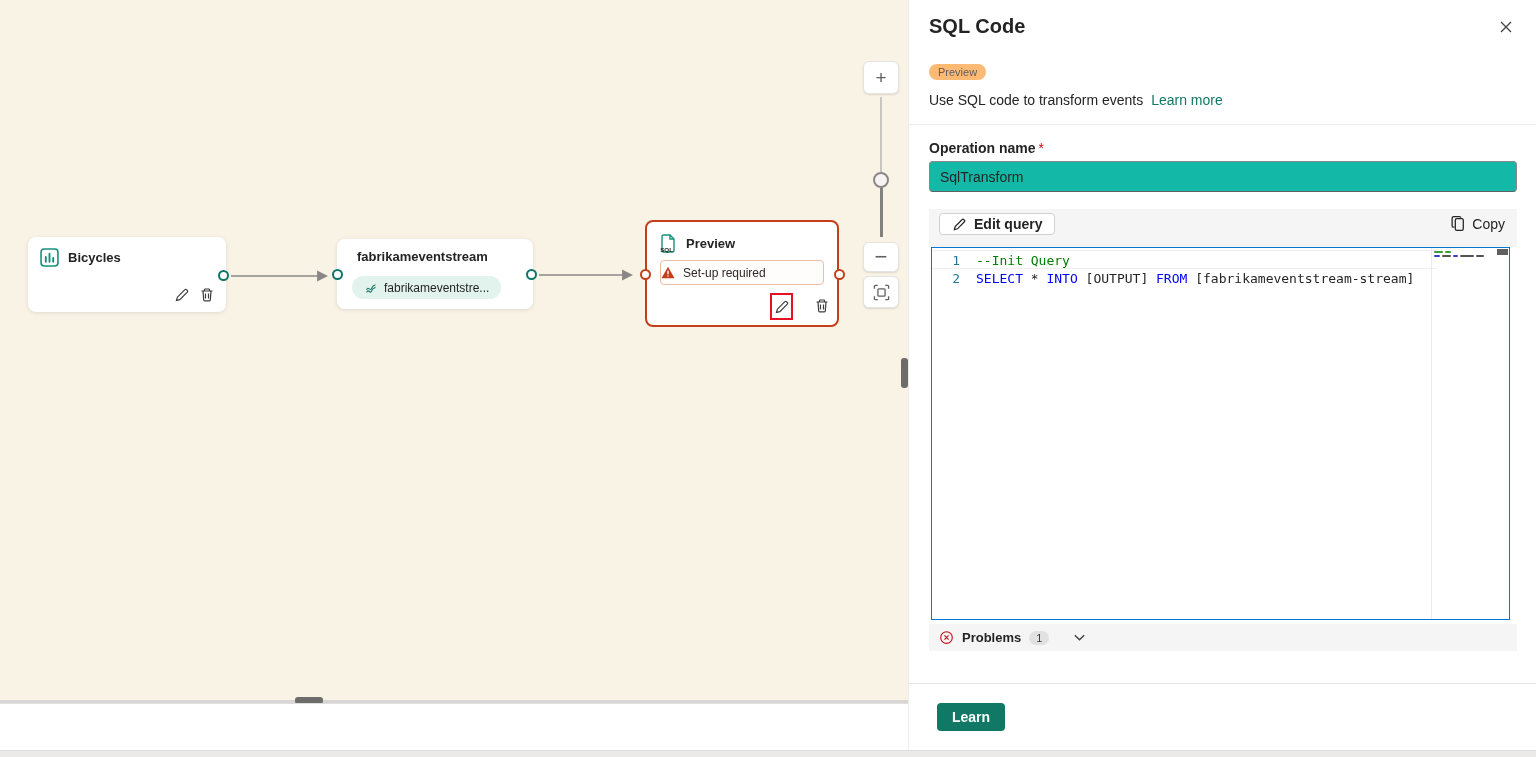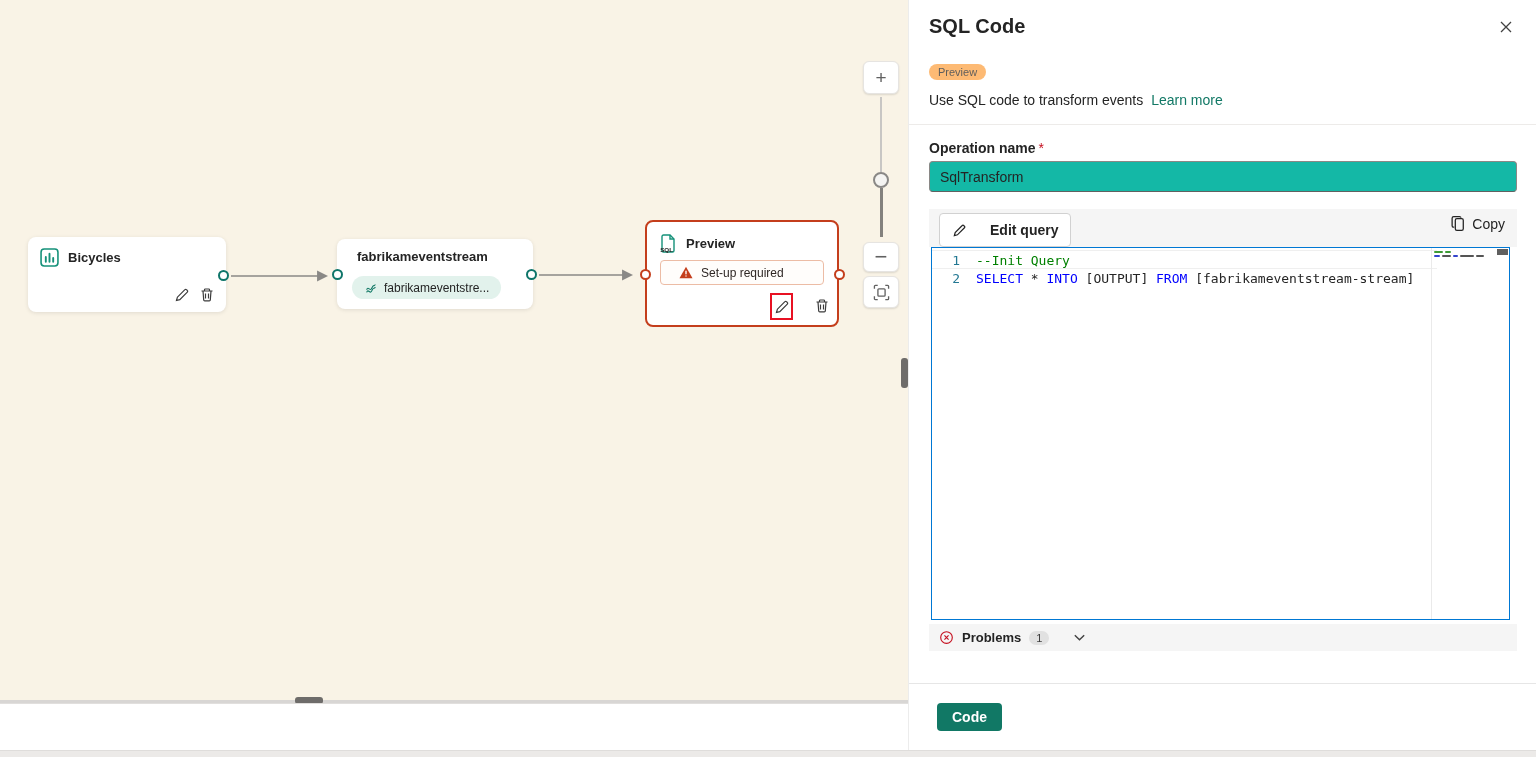--- a/index.html
+++ b/index.html
@@ -19,21 +19,21 @@
   .node-head { position:absolute; left:12px; top:11px; display:flex; align-items:center; gap:9px; }
   .node-title { font-size:13px; font-weight:700; color:#242424; white-space:nowrap; }
   .node-actions { position:absolute; right:10px; bottom:8px; display:flex; align-items:center; gap:7px; }
   .icon-btn { width:18px; height:18px; display:flex; align-items:center; justify-content:center; background:transparent; border:none; cursor:pointer; }
 
   .stream-pill { position:absolute; left:15px; top:37px; height:23px; display:flex; align-items:center; gap:6px;
     background:#E2F2EC; border-radius:12px; padding:0 12px; }
   .stream-pill span { font-size:12px; color:#242424; white-space:nowrap; }
 
   .warn-pill { position:absolute; left:13px; top:38px; width:164px; height:25px; display:flex; align-items:center; gap:8px;
-    background:#FFFDFB; border:1px solid #ECBCA5; border-radius:4px; padding:0 18px; }
+    background:#FFFDFB; border:1px solid #ECBCA5; border-radius:4px; padding:0 0; }
   .warn-pill span { font-size:12px; color:#2F2724; white-space:nowrap; }
 
   .red-annotation { position:absolute; right:44px; bottom:5px; width:23px; height:27px; border:2px solid #E81123; display:flex; align-items:center; justify-content:center; }
 
   .connector { position:absolute; width:11px; height:11px; border-radius:50%; background:#fff; border:2px solid #0E7569; }
   .connector.orange { border-color:#C43E1C; }
 
   
   .zoom-btn { position:absolute; background:#fff; border:1px solid #E6E4E1; border-radius:6px; box-shadow:0 1px 2px rgba(0,0,0,.12);
     display:flex; align-items:center; justify-content:center; color:#616161; font-size:19px; cursor:pointer; }
@@ -59,21 +59,21 @@
   .preview-pill { position:absolute; left:20px; top:64px; background:#fdba74; border-radius:9px; padding:2px 9px; font-size:11px; color:#5F5E5C; }
   .panel-desc { position:absolute; left:20px; top:92px; font-size:14px; color:#242424; }
   .learn-more { color:#117865; text-decoration:none; margin-left:4px; cursor:pointer; }
   .divider-top { position:absolute; left:0; top:124px; width:628px; height:1px; background:#EDEBE9; }
 
   .op-label { position:absolute; left:20px; top:140px; font-size:14px; font-weight:700; }
   .op-required { color:#C50F1F; font-weight:400; margin-left:3px; }
   .op-input { position:absolute; left:20px; top:161px; width:588px; height:31px; border:1px solid #8A8886; border-bottom-color:#616161; border-radius:4px; padding:0 10px; font-size:14px; color:#242424; font-family:inherit; background:#14b8a6; }
 
   .editor-toolbar { position:absolute; left:20px; top:209px; width:588px; height:38px; background:#F5F5F5; }
-  .edit-query-btn { position:absolute; left:10px; top:4px; height:21px; display:flex; align-items:center; gap:23px; background:#fff; border:1px solid #D1D1D1; border-radius:4px; padding:16px 12px; font-size:14px; font-weight:700; color:#242424; cursor:pointer; font-family:inherit; }
+  .edit-query-btn { position:absolute; left:10px; top:4px; height:21px; display:flex; align-items:center; gap:7px; background:#fff; border:1px solid #D1D1D1; border-radius:4px; padding:10px 12px; font-size:14px; font-weight:700; color:#242424; cursor:pointer; font-family:inherit; }
   .copy-btn { position:absolute; right:12px; top:6px; display:flex; align-items:center; gap:5px; background:none; border:none; font-size:14px; color:#242424; cursor:pointer; font-family:inherit; }
 
   .editor { position:absolute; left:22px; top:247px; width:579px; height:373px; background:#fff; border:1.5px solid #0078D4; }
   .editor-lines { position:absolute; left:0; top:2px; right:72px; font-family:"DejaVu Sans Mono","Liberation Mono",monospace; font-size:13px; }
   .code-row { display:flex; height:19px; line-height:19px; }
   .code-row.current { border-top:1px solid #EFEFEF; border-bottom:1px solid #EFEFEF; }
   .gutter { width:44px; text-align:right; padding-right:16px; color:#237893; flex:none; }
   .code-text { white-space:pre; color:#242424; }
   .tok-comment { color:#008000; }
   .tok-kw { color:#0000FF; }
@@ -283,17 +283,17 @@
       <span class="problems-label">Problems</span>
       <span class="problems-count">1</span>
       <button class="problems-chevron">
         <svg width="17" height="15" viewBox="0 0 16 16" fill="none" stroke="#424242" stroke-width="1.5">
           <path d="M3 5.5l5 5 5-5"></path>
         </svg>
       </button>
     </div>
 
     <div class="footer-divider"></div>
-    <button class="save-btn">Code</button>
+    <button class="save-btn">Learn</button>
   </div>
 
   <div class="bottom-strip"></div>
 </div>
 
 </body></html>

